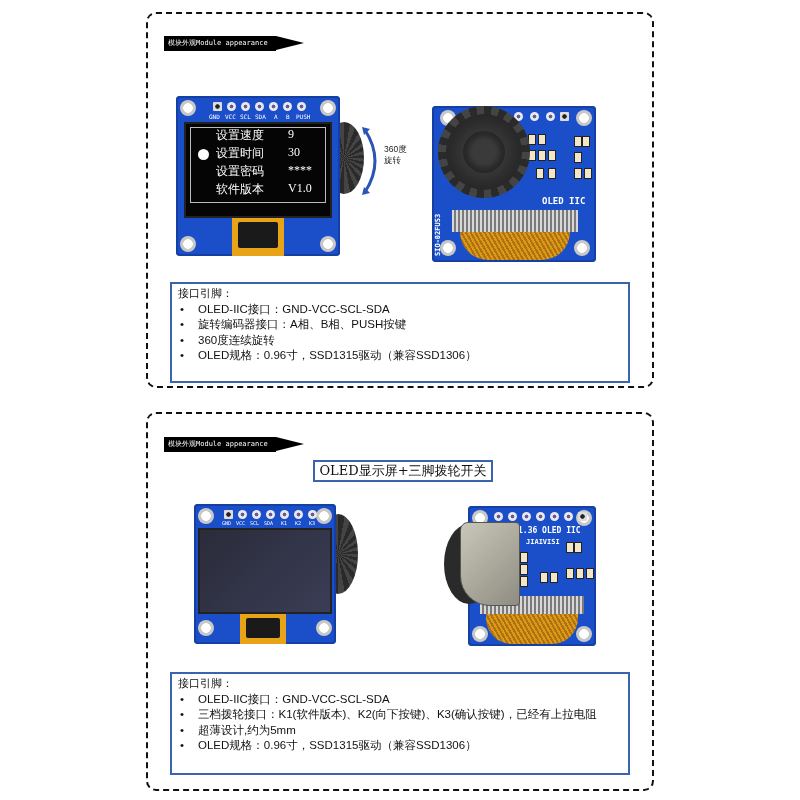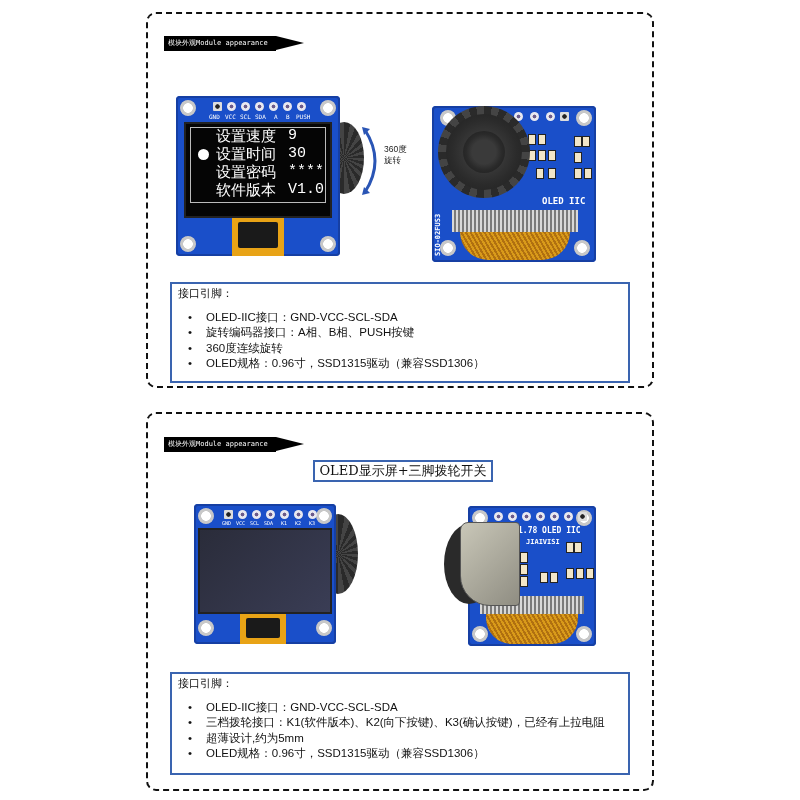--- a/index.html
+++ b/index.html
@@ -38,21 +38,21 @@
   #panel-2 .title-box { left: 165px; top: 46px; width: 180px; }
 
   .info-box {
     position: absolute; left: 22px; width: 460px;
     border: 2px solid #3a64b0; box-sizing: border-box; padding: 2px 6px;
     font-size: 11.5px; line-height: 15.5px; color: #111; background: #fff;
   }
   #panel-1 .info-box { top: 268px; height: 101px; }
   #panel-2 .info-box { top: 258px; height: 103px; }
   .info-box .heading { font-family: "DejaVu Serif", serif; font-size: 11px; }
-  .info-box ul { list-style: none; margin: 8px; padding: 0; }
+  .info-box ul { list-style: none; margin: 0; padding: 0; }
   .info-box li { position: relative; padding-left: 20px; }
   .info-box li::before { content: "•"; position: absolute; left: 2px; top: 0; }
 
   
   .board {
     position: absolute; background: #1a4fc9; border-radius: 4px;
     box-shadow: inset 0 0 0 2px #163fa3;
   }
   .hole {
     position: absolute; width: 16px; height: 16px; border-radius: 50%;
@@ -67,21 +67,21 @@
     position: absolute; font-family: "DejaVu Sans Mono", monospace; font-size: 6px;
     color: #fff; white-space: nowrap;
   }
   .screen {
     position: absolute; background: #050505; border: 2px solid #222;
     box-sizing: border-box;
   }
   .screen-inner {
     position: absolute; border: 1px solid #bbb; box-sizing: border-box;
   }
-  .oled-row { position: absolute; color: #fff; font-size: 15px; white-space: nowrap; font-family: Liberation Mono, monospace; }
+  .oled-row { position: absolute; color: #fff; font-size: 12px; white-space: nowrap; font-family: Liberation Serif, serif; }
   .oled-dot { position: absolute; width: 11px; height: 11px; border-radius: 50%; background: #fff; }
   .ribbon {
     position: absolute; background: #e8a316;
   }
   .ribbon-dark { position: absolute; background: #1a1a1a; border-radius: 2px; }
   .knob {
     position: absolute; border-radius: 50%; background: radial-gradient(circle, #555 0 20%, #3a3a3a 30%, #2b2b2b 60%, #1e1e1e 100%);
   }
   .knob-edge {
     position: absolute; border-radius: 50%;
@@ -233,21 +233,21 @@
     <div class="hole" style="right:4px; top:4px;"></div>
     <div class="hole" style="left:4px; bottom:4px;"></div>
     <div class="hole" style="right:4px; bottom:4px;"></div>
     <div class="pin" style="left:26px; top:6px;"></div>
     <div class="pin" style="left:40px; top:6px;"></div>
     <div class="pin" style="left:54px; top:6px;"></div>
     <div class="pin" style="left:68px; top:6px;"></div>
     <div class="pin" style="left:82px; top:6px;"></div>
     <div class="pin" style="left:96px; top:6px;"></div>
     <div class="pin square" style="left:110px; top:6px;"></div>
-    <div class="board-text" style="left:50px; top:20px; font-size:8px;">1.78 OLED IIC</div>
+    <div class="board-text" style="left:50px; top:20px; font-size:8px;">1.36 OLED IIC</div>
     <div class="board-text" style="left:58px; top:32px; font-size:7px;">JIAIVISI</div>
     <div class="smd" style="left:52px; top:46px;"></div>
     <div class="smd" style="left:52px; top:58px;"></div>
     <div class="smd" style="left:52px; top:70px;"></div>
     <div class="smd" style="left:98px; top:36px;"></div>
     <div class="smd" style="left:106px; top:36px;"></div>
     <div class="smd" style="left:98px; top:62px;"></div>
     <div class="smd" style="left:108px; top:62px;"></div>
     <div class="smd" style="left:118px; top:62px;"></div>
     <div class="smd" style="left:72px; top:66px;"></div>

